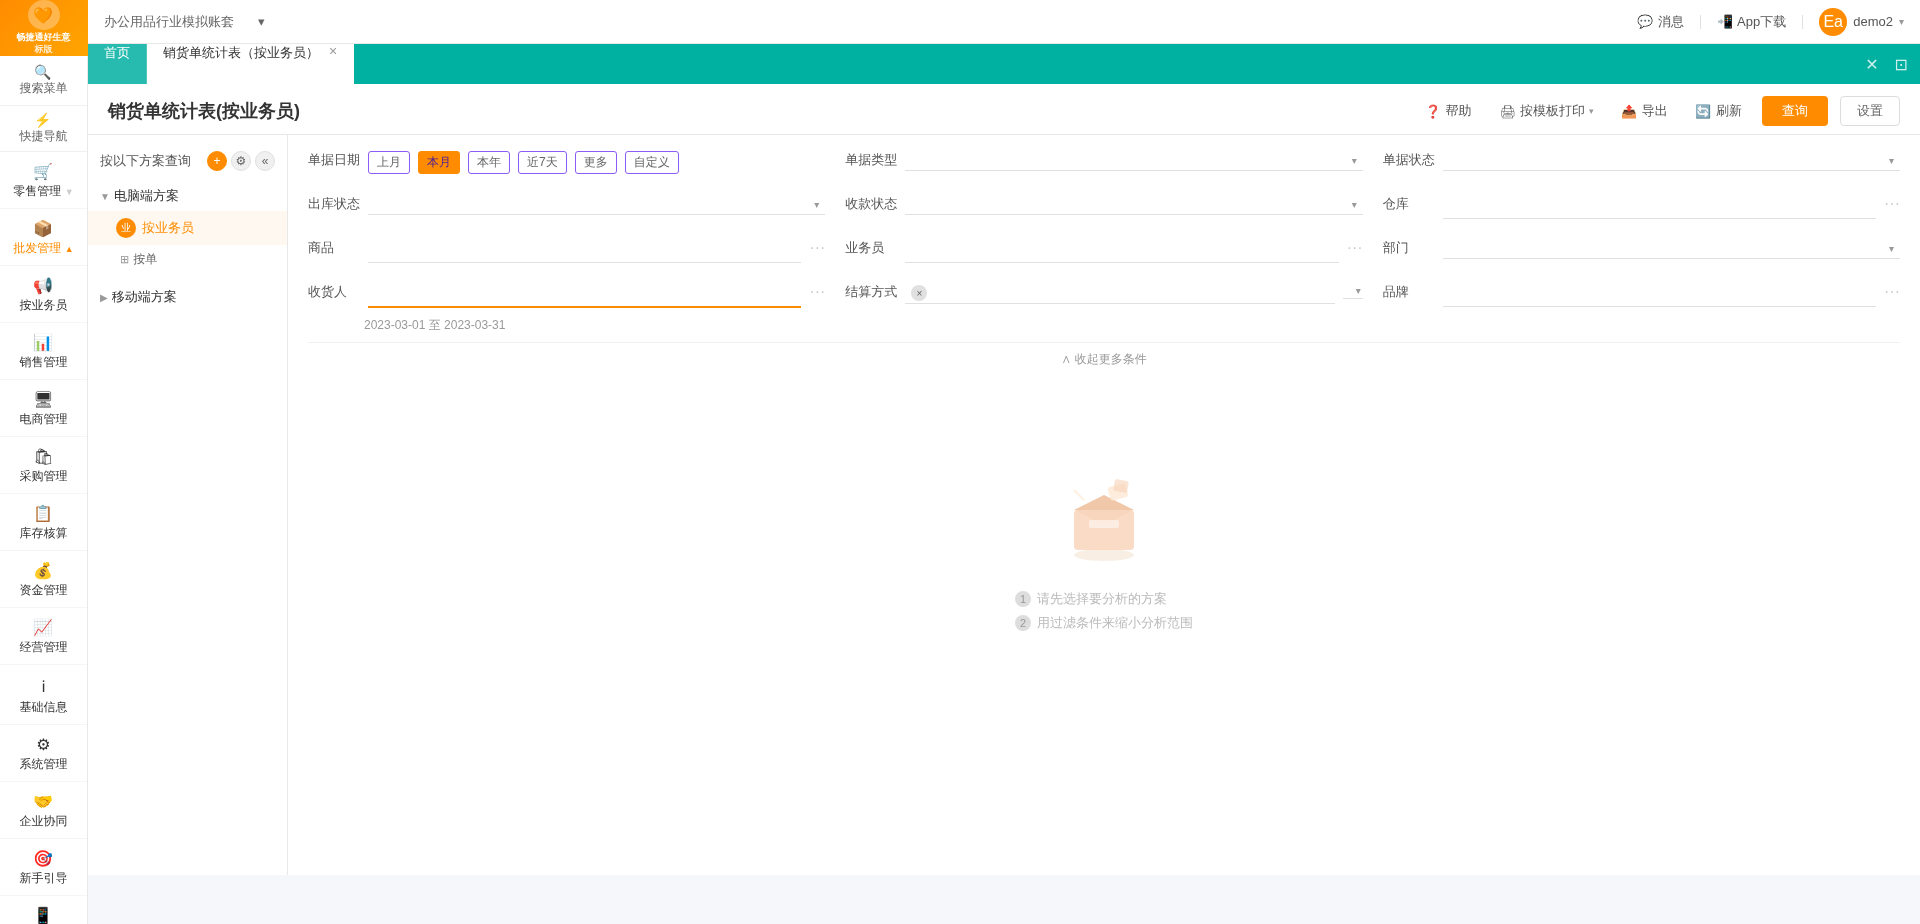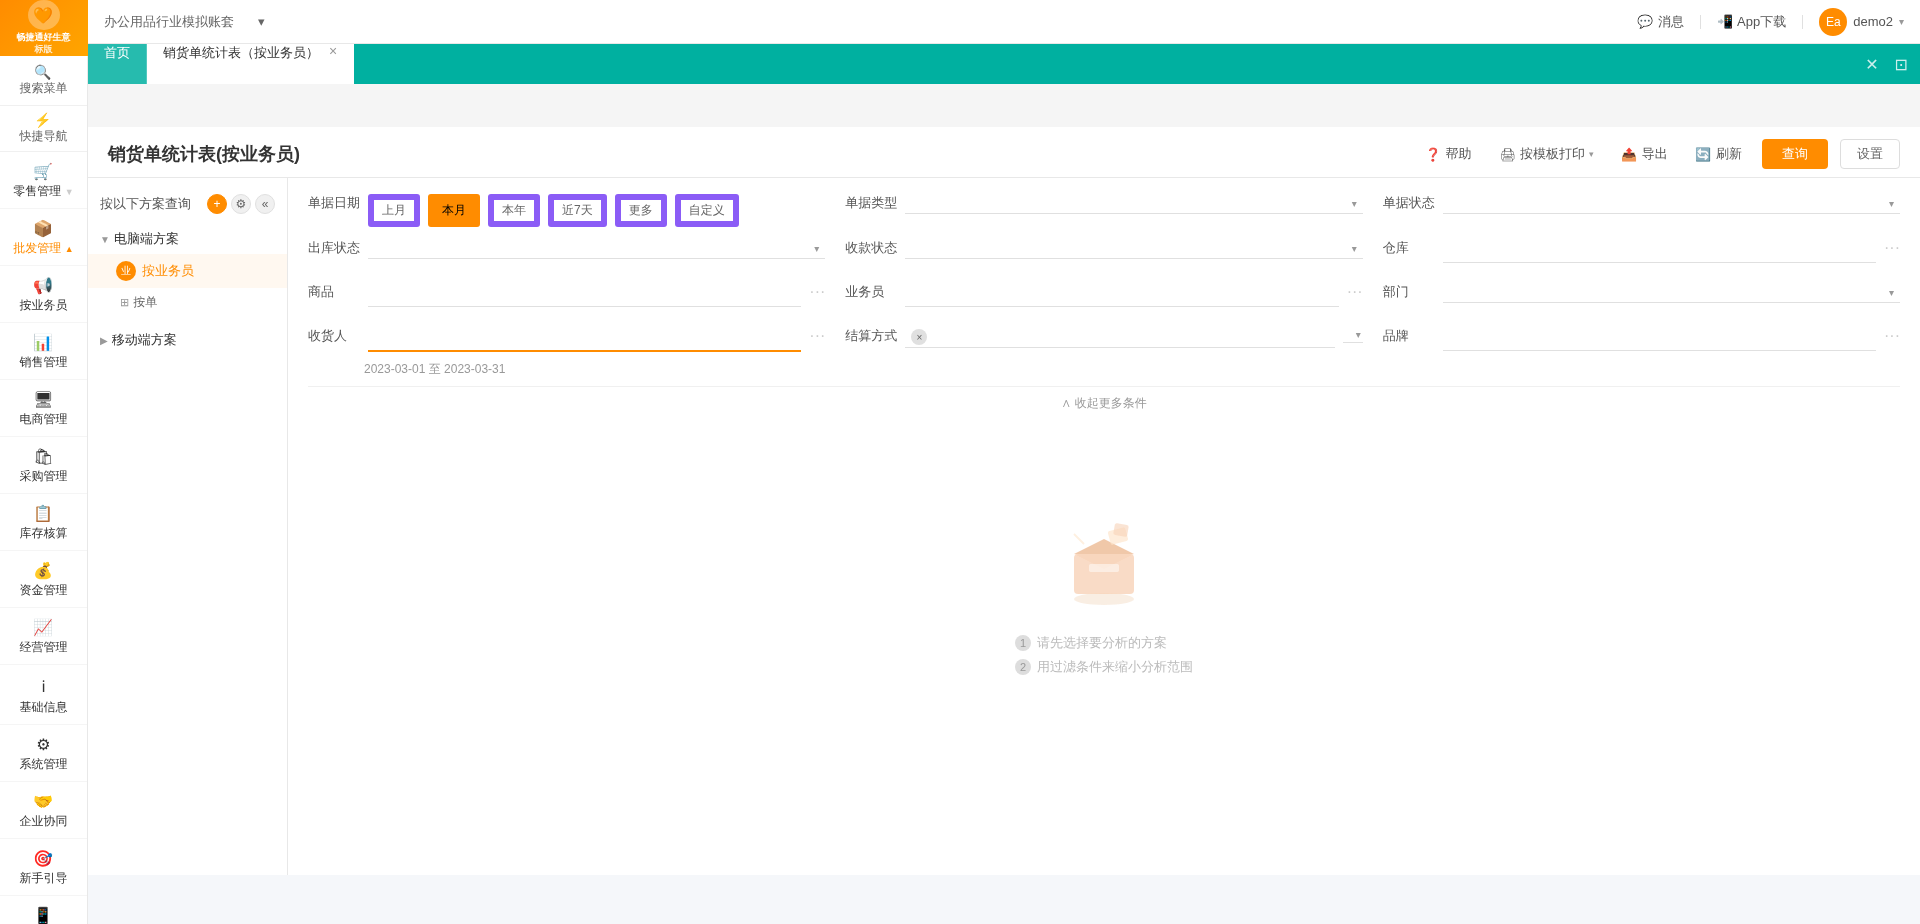--- a/index.html
+++ b/index.html
@@ -112,21 +112,21 @@
     }
     .avatar {
       width: 28px;
       height: 28px;
       border-radius: 50%;
       background: #ff8c00;
       display: flex;
       align-items: center;
       justify-content: center;
       color: #fff;
-      font-size: 12px;
+      font-size: 16px;
       overflow: hidden;
     }
 
     
     .tab-bar {
       height: 40px;
       background: #00b0a0;
       display: flex;
       align-items: stretch;
       padding-left: 0;
@@ -168,21 +168,20 @@
       cursor: pointer;
       font-size: 16px;
       padding: 4px;
     }
 
     
     .page-content {
       flex: 1;
       overflow: auto;
       background: #f5f7fa;
-      margin-top: 43px;
     }
 
     
     .page-header {
       background: #fff;
       padding: 12px 20px 8px;
       display: flex;
       align-items: center;
       justify-content: space-between;
       border-bottom: 1px solid #e8e8e8;
@@ -372,30 +371,30 @@
     .filter-dots { color: #ccc; font-size: 16px; }
 
     
     .date-filter-row {
       display: flex;
       align-items: center;
       gap: 8px;
     }
     .date-btn {
       padding: 2px 8px;
-      border: 6px solid #8b5cf6;
+      border: 1px solid #8b5cf6;
       border-radius: 3px;
       font-size: 12px;
       color: #666;
       cursor: pointer;
       background: #fff;
     }
     .date-btn.active {
       background: #ff8c00;
-      color: #000000;
+      color: #4c1d95;
       border-color: #ff8c00;
     }
     .date-range {
       font-size: 12px;
       color: #999;
     }
 
     
     .collapse-bar {
       text-align: center;

